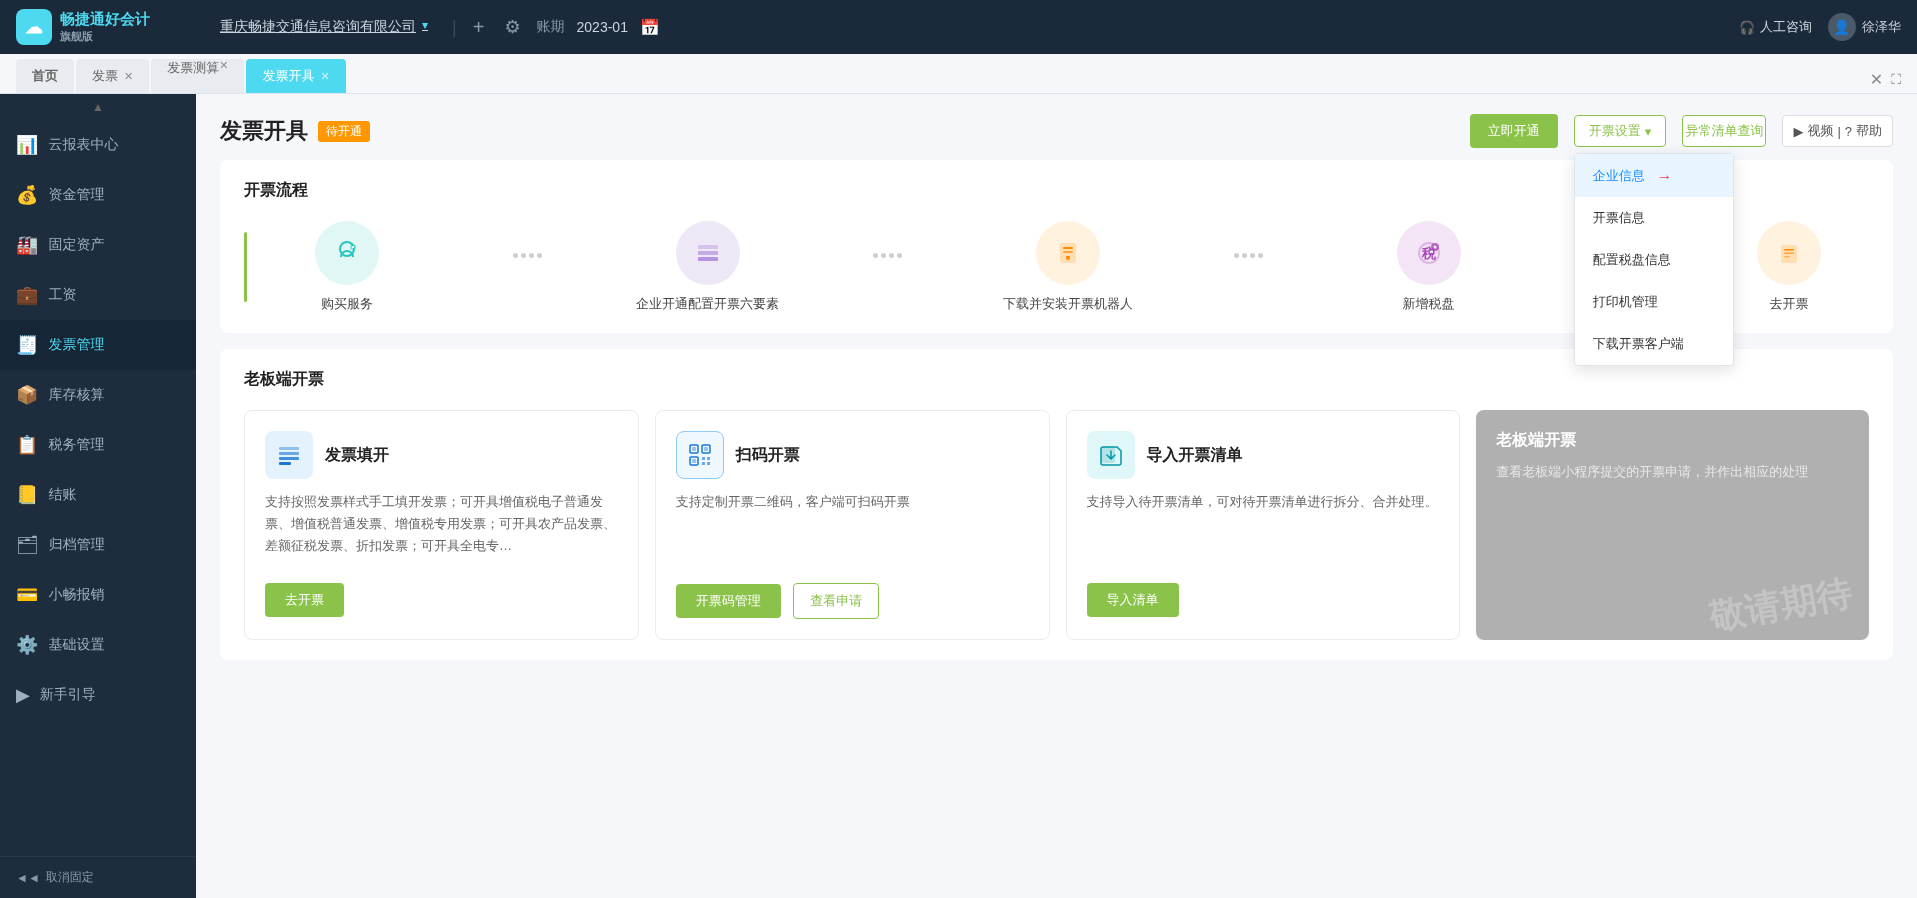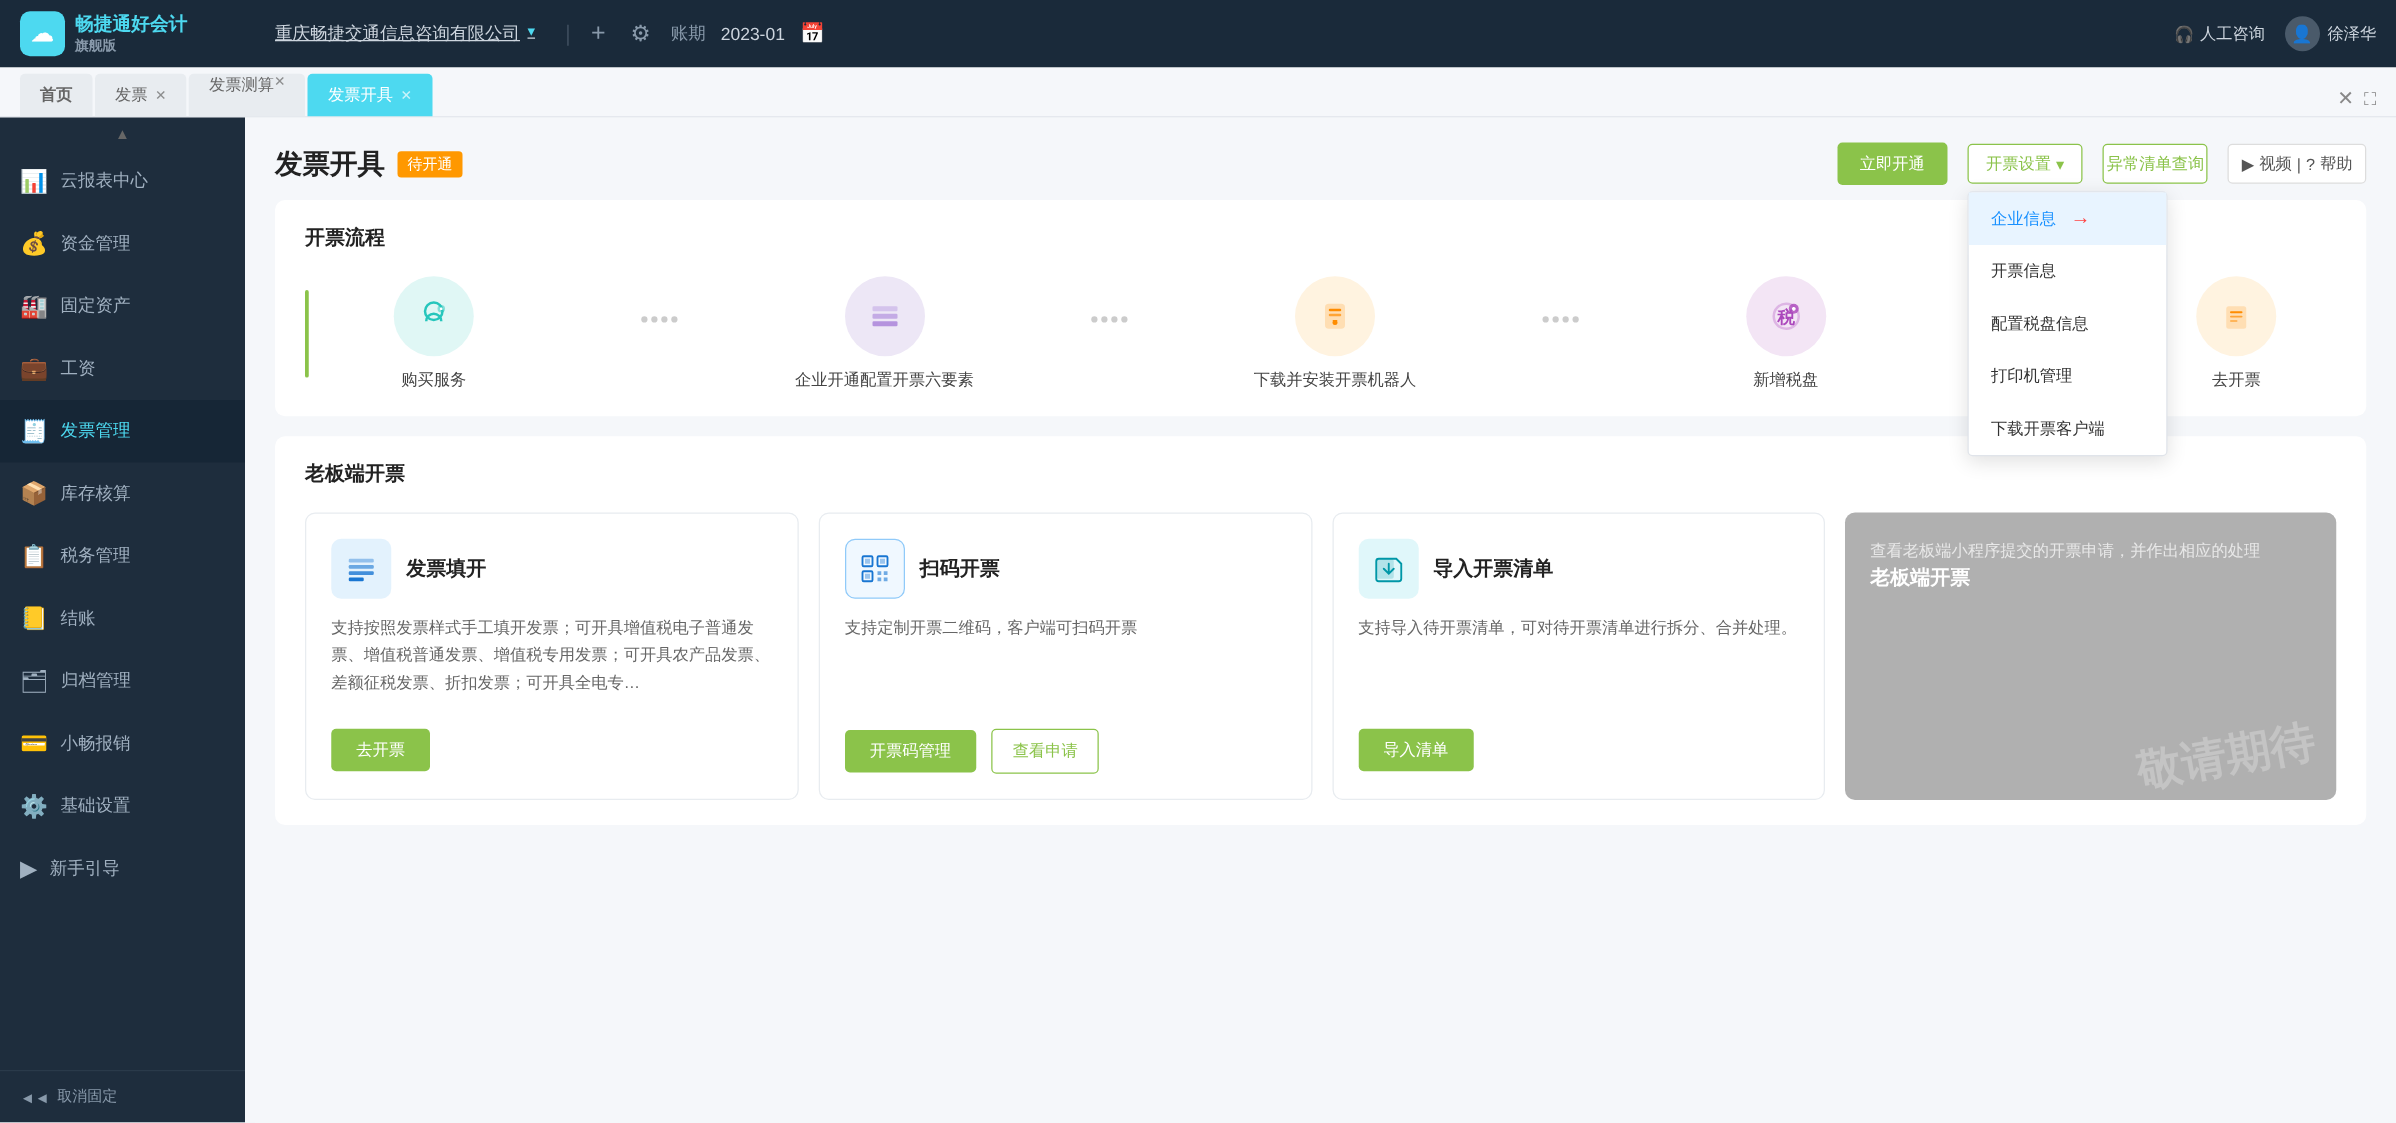--- a/index.html
+++ b/index.html
@@ -506,22 +506,22 @@
                   <path d="M18 14l-4 4-4-4M14 18v-8" stroke="#0097a7" stroke-width="1.5" stroke-linecap="round"></path>
                 </svg>
               </div>
               <span class="method-title">导入开票清单</span>
             </div>
             <div class="method-desc">支持导入待开票清单，可对待开票清单进行拆分、合并处理。</div>
             <button class="method-btn">导入清单</button>
           </div>
 
           <div style="background:#b0b0b0; border-radius:8px; padding:20px; flex:1; min-width:260px; position:relative; overflow:hidden; display:flex; flex-direction:column; justify-content:flex-start;">
+            <div style="font-size:16px; font-weight:bold; color:white; margin-bottom:10px;">老板端开票</div>
             <div style="font-size:13px; color:#e8e8e8; line-height:1.7;">查看老板端小程序提交的开票申请，并作出相应的处理</div>
-            <div style="font-size:16px; font-weight:bold; color:white; margin-bottom:10px;">老板端开票</div>
             <div style="position:absolute; bottom:10px; right:16px; font-size:36px; font-weight:bold; color:rgba(255,255,255,0.25); transform:rotate(-10deg);">敬请期待</div>
           </div>
 
         </div>
       </div>
     </div>
 
   </div>
 </div>
 

